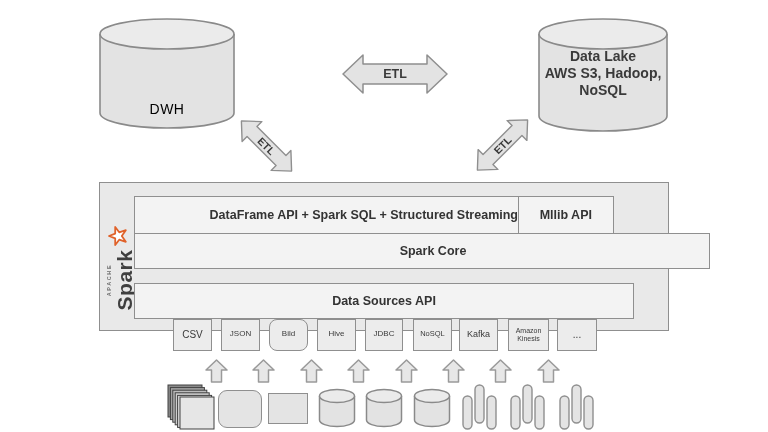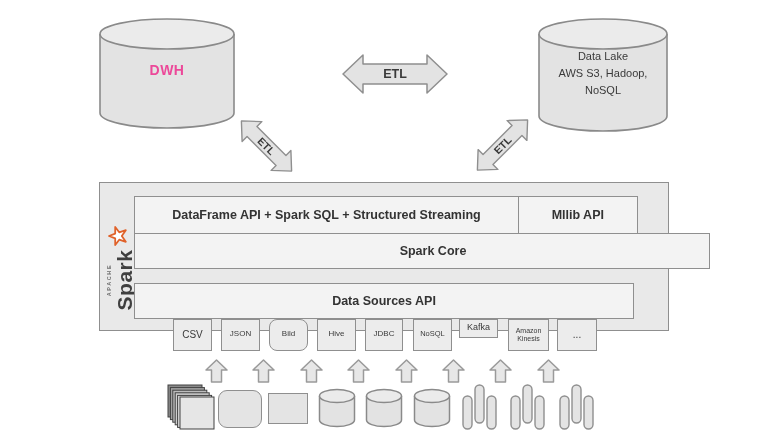--- a/index.html
+++ b/index.html
@@ -3,21 +3,21 @@
 <meta charset="utf-8">
 <style>
   html,body{margin:0;padding:0;background:#fff;}
   #canvas{
     position:relative;width:768px;height:432px;background:#ffffff;overflow:hidden;
     font-family:"Liberation Sans",sans-serif;color:#3a3a3a;
   }
   .abs{position:absolute;}
   
   .cyl-label{display:flex;align-items:center;justify-content:center;text-align:center;
-    font-weight:700;color:#ec4899;}
+    font-weight:400;color:#000000;margin-top:39px;}
   
   .container-box{background:#e9e9e9;border:1.5px solid #8f8f8f;}
   .api-box{background:#f3f3f3;border:1.2px solid #8f8f8f;display:flex;align-items:center;
     justify-content:center;font-weight:700;font-size:12.5px;color:#333;box-sizing:border-box;}
   
   .src-box{background:#ececec;border:1.2px solid #8f8f8f;display:flex;align-items:center;
     justify-content:center;text-align:center;font-size:8px;color:#3a3a3a;box-sizing:border-box;
     z-index:5;line-height:1.1;}
   
   .arrow-wrap{display:flex;align-items:center;justify-content:center;}
@@ -38,21 +38,21 @@
   <svg class="abs" style="left:98px;top:17px;" width="138" height="113" viewBox="0 0 138 113">
     <path d="M2,17 L2,96 A67,15 0 0 0 136,96 L136,17" fill="#e3e3e3" stroke="#8a8a8a" stroke-width="1.6"></path>
     <ellipse cx="69" cy="17" rx="67" ry="15" fill="#ebebeb" stroke="#8a8a8a" stroke-width="1.6"></ellipse>
   </svg>
   <div class="abs cyl-label" style="left:98px;top:48px;width:138px;height:44px;font-size:14px;letter-spacing:0.5px;">DWH</div>
 
   <svg class="abs" style="left:537px;top:17px;" width="132" height="117" viewBox="0 0 132 117">
     <path d="M2,17 L2,99 A64,15 0 0 0 130,99 L130,17" fill="#e3e3e3" stroke="#8a8a8a" stroke-width="1.6"></path>
     <ellipse cx="66" cy="17" rx="64" ry="15" fill="#ebebeb" stroke="#8a8a8a" stroke-width="1.6"></ellipse>
   </svg>
-  <div class="abs" style="left:537px;top:48px;width:132px;text-align:center;font-size:11px;font-weight:400;line-height:17px;">
+  <div class="abs" style="left:537px;top:48px;width:132px;text-align:center;font-size:14px;font-weight:700;line-height:17px;">
     <div>Data Lake</div>
     <div>AWS S3, Hadoop,</div>
     <div>NoSQL</div>
   </div>
 
   <div class="abs arrow-wrap" style="left:342px;top:52px;width:106px;height:44px;">
     <svg width="106" height="44" viewBox="0 0 106 44">
       <polygon points="1,22 21,3 21,12 85,12 85,3 105,22 85,41 85,32 21,32 21,41" fill="#e3e3e3" stroke="#8f8f8f" stroke-width="1.5" stroke-linejoin="round"></polygon>
     </svg>
     <span class="arrow-label" style="font-size:12.5px;">ETL</span>
@@ -77,42 +77,42 @@
   <div class="abs spark-logo" style="left:77px;top:247px;width:88px;height:42px;">
     <span style="display:flex;flex-direction:column;align-items:center;">
       <span class="apache-word">APACHE</span>
       <span class="spark-word">Spark</span>
     </span>
     <svg width="20" height="20" viewBox="0 0 20 20" style="margin-top:-6px;">
       <polygon points="10,1 12.4,7.2 19,7.2 13.7,11.2 15.8,17.8 10,13.8 4.2,17.8 6.3,11.2 1,7.2 7.6,7.2" fill="#ffffff" stroke="#e0622a" stroke-width="1.8" stroke-linejoin="round"></polygon>
     </svg>
   </div>
 
-  <div class="abs api-box" style="left:134px;top:196px;width:385px;height:38px;">
+  <div class="abs api-box" style="left:134px;top:196px;width:385px;height:38px;justify-content:flex-end;">
     <span>DataFrame API + Spark SQL + Structured Streaming</span>
   </div>
-  <div class="abs api-box" style="left:517.8px;top:196px;width:120px;height:38px;">
+  <div class="abs api-box" style="left:517.8px;top:196px;width:96px;height:38px;">
     <span>Mllib API</span>
   </div>
 
   <div class="abs api-box" style="left:134px;top:232.8px;width:576px;height:36px;padding-left:22px;">
     <span>Spark Core</span>
   </div>
 
   <div class="abs api-box" style="left:134px;top:283px;width:500px;height:36px;">
     <span>Data Sources API</span>
   </div>
 
   <div class="abs src-box" style="left:173px;top:318.5px;width:39px;height:32px;font-size:10px;">CSV</div>
   <div class="abs src-box" style="left:221px;top:318.5px;width:39px;height:32px;">JSON</div>
   <div class="abs src-box" style="left:269px;top:318.5px;width:39px;height:32px;border-radius:8px;">Bild</div>
   <div class="abs src-box" style="left:317px;top:318.5px;width:39px;height:32px;text-align:center;">Hive</div>
   <div class="abs src-box" style="left:365px;top:318.5px;width:38px;height:32px;">JDBC</div>
   <div class="abs src-box" style="left:413px;top:318.5px;width:39px;height:32px;font-size:7.5px;">NoSQL</div>
-  <div class="abs src-box" style="left:459px;top:318.5px;width:39px;height:19px;font-size:9px;">Kafka</div>
+  <div class="abs src-box" style="left:459px;top:318.5px;width:39px;height:32px;font-size:9px;">Kafka</div>
   <div class="abs src-box" style="left:508px;top:318.5px;width:41px;height:32px;font-size:7px;padding:0 2px;">Amazon Kinesis</div>
   <div class="abs src-box" style="left:557px;top:318.5px;width:40px;height:32px;font-size:10px;">...</div>
 
   <svg class="abs" style="left:205px;top:359px;" width="23" height="24" viewBox="0 0 23 24">
       <polygon points="11.5,1 22,11 16.5,11 16.5,23 6.5,23 6.5,11 1,11" fill="#e7e7e7" stroke="#9a9a9a" stroke-width="1.5" stroke-linejoin="round"></polygon>
     </svg>
   <svg class="abs" style="left:252px;top:359px;" width="23" height="24" viewBox="0 0 23 24">
       <polygon points="11.5,1 22,11 16.5,11 16.5,23 6.5,23 6.5,11 1,11" fill="#e7e7e7" stroke="#9a9a9a" stroke-width="1.5" stroke-linejoin="round"></polygon>
     </svg>
   <svg class="abs" style="left:300px;top:359px;" width="23" height="24" viewBox="0 0 23 24">

